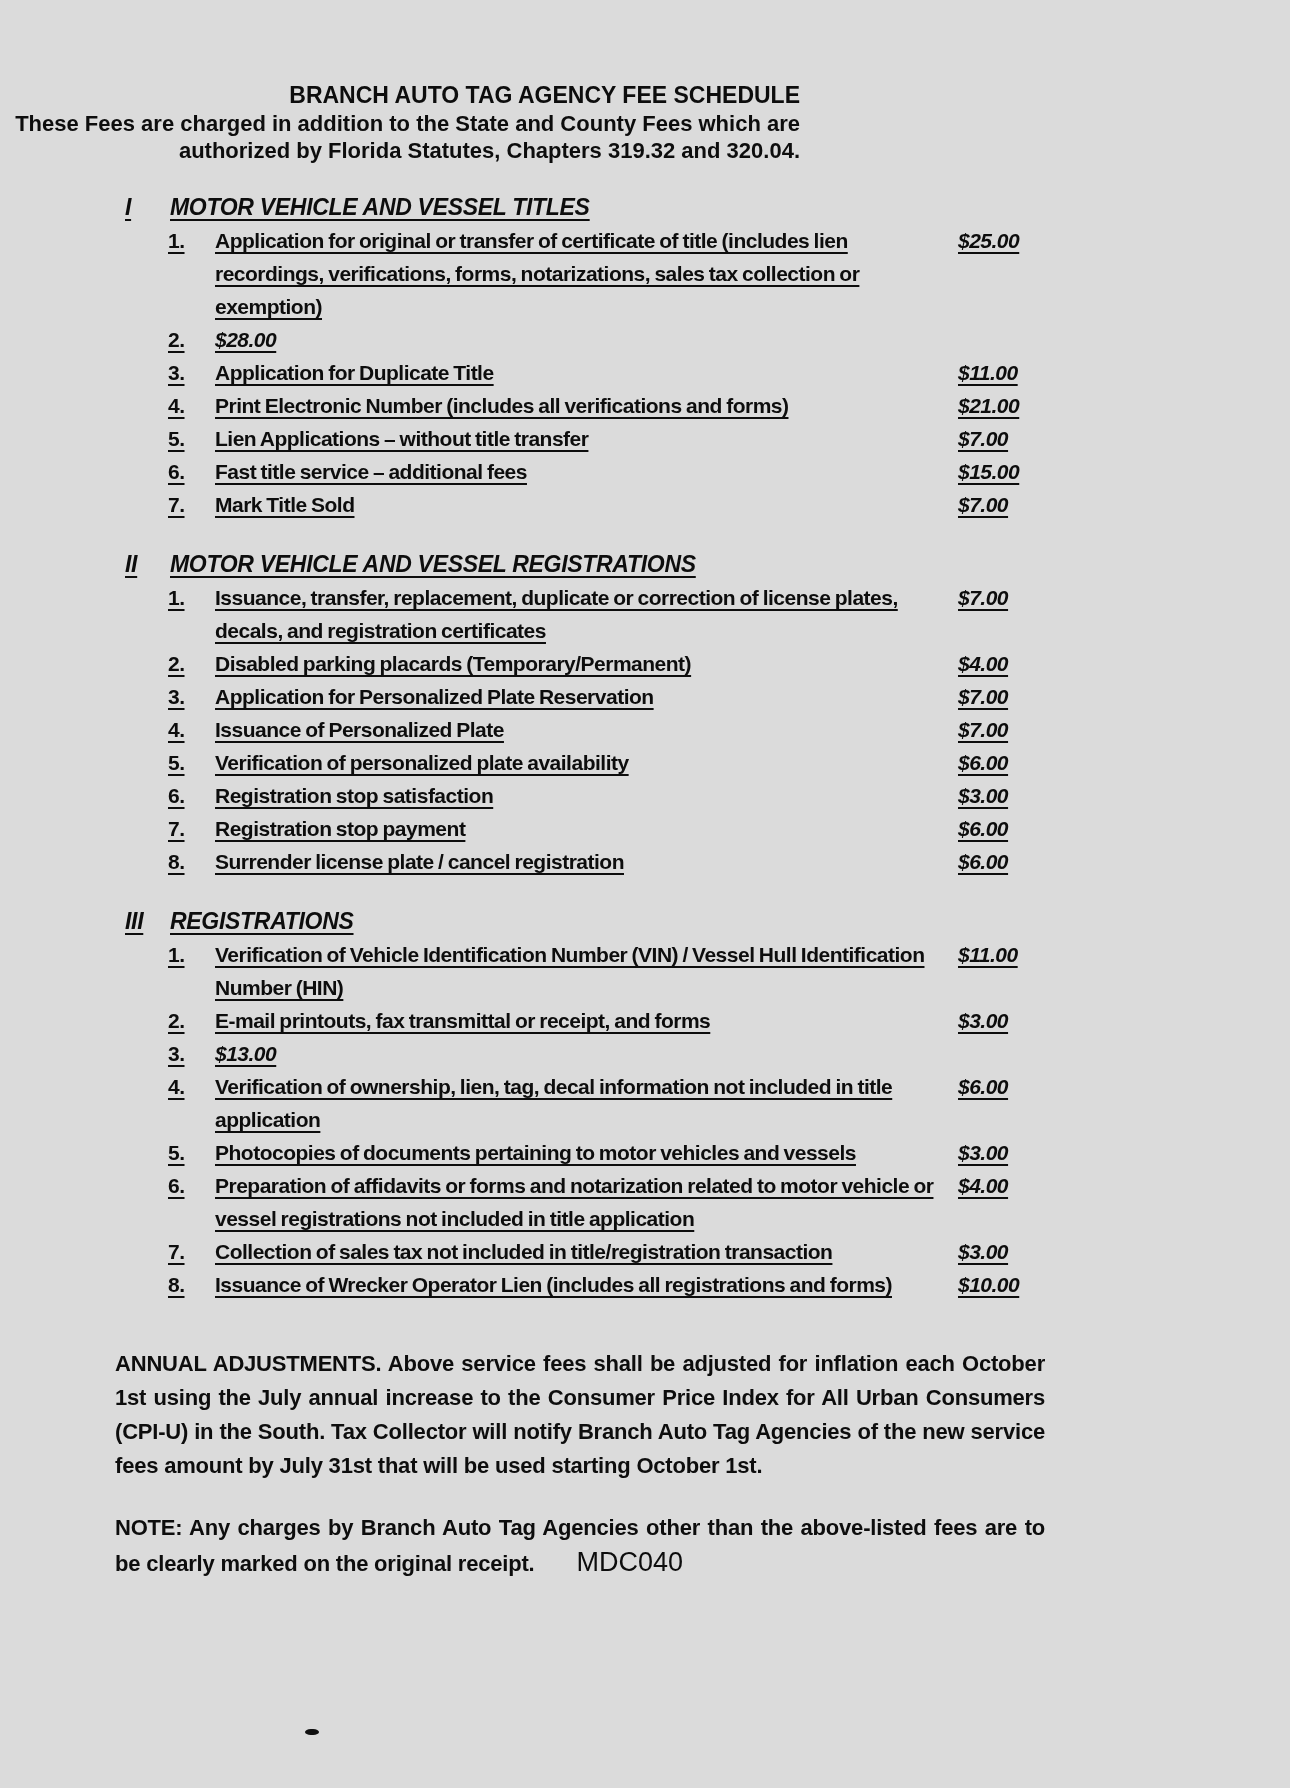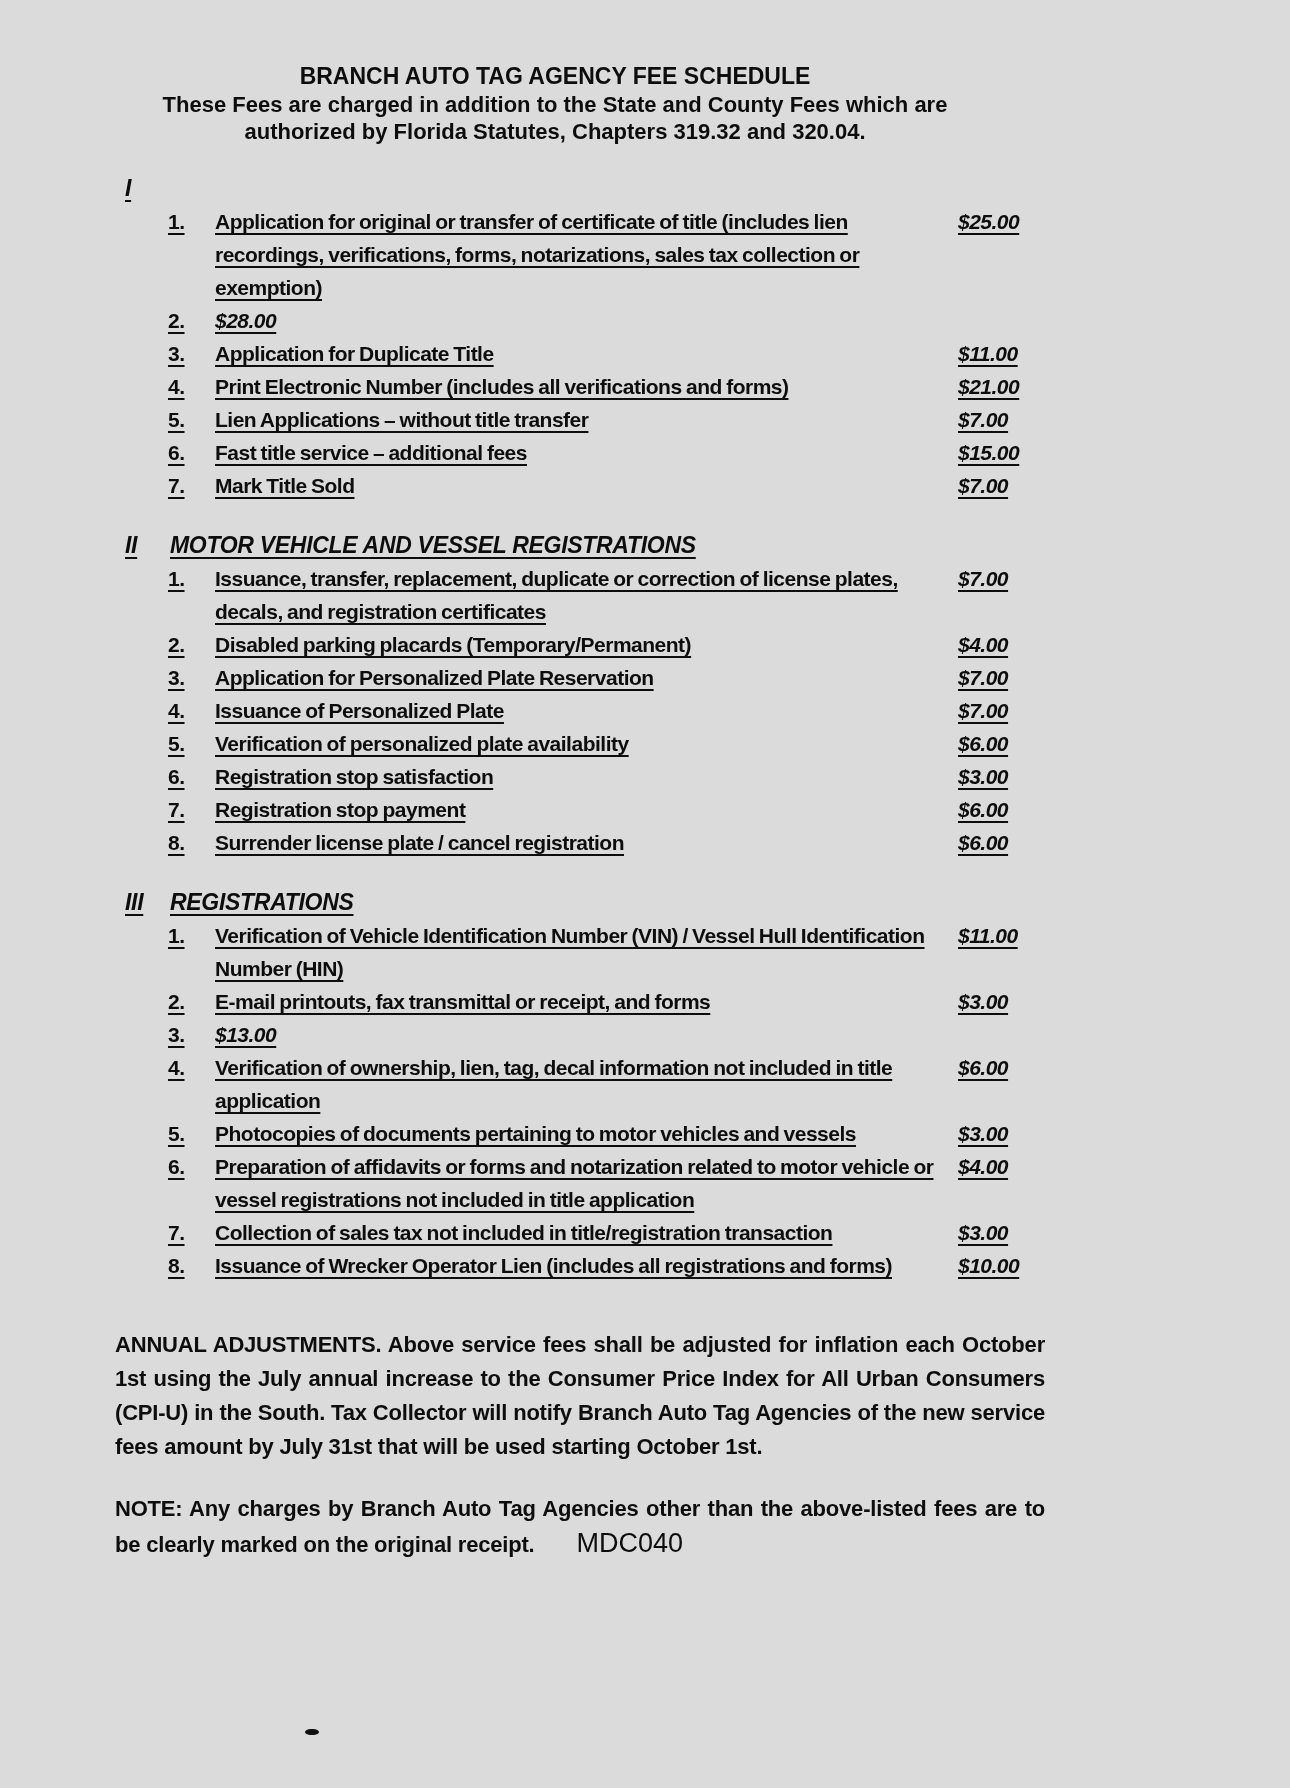--- a/index.html
+++ b/index.html
@@ -8,24 +8,23 @@
     position:relative;
     width:1290px; height:1788px;
     background:var(--paper,#dbdbdb);
     color:var(--ink,#0d0d0d);
     font-family:"Liberation Sans", sans-serif;
     font-weight:700;
     overflow:hidden;
   }
   
   .header {
-    padding-top:63px;
-    margin-left:155px;
+    padding-top:82px;
     width:800px;
-    text-align:center;
+    text-align:right;
     font-size:22px;
     line-height:27px;
   }
   .title { font-size:23px; margin-bottom:1px; }
   
   .sections { margin-left:125px; }
   .section { margin-top:27px; }
   .sec-head {
     display:flex;
     font-style:italic;
@@ -78,20 +77,21 @@
   <div class="header">
     <div class="title">BRANCH AUTO TAG AGENCY FEE SCHEDULE</div>
     <div class="subtitle">These Fees are charged in addition to the State and County Fees which are authorized by Florida Statutes, Chapters 319.32 and 320.04.</div>
   </div>
 
   <div class="sections">
 
     <div class="section">
       <div class="sec-head">
         <span class="numeral u">I</span>
+        <span class="name u">MOTOR VEHICLE AND VESSEL TITLES</span>
       </div>
       <div class="row">
         <span class="num u">1.</span>
         <span class="desc u">Application for original or transfer of certificate of title (includes lien recordings, verifications, forms, notarizations, sales tax collection or exemption)</span>
         <span class="fee u">$25.00</span>
       </div>
       <div class="row">
         <span class="num u">2.</span>
         <span class="fee u">$28.00</span>
       </div>

